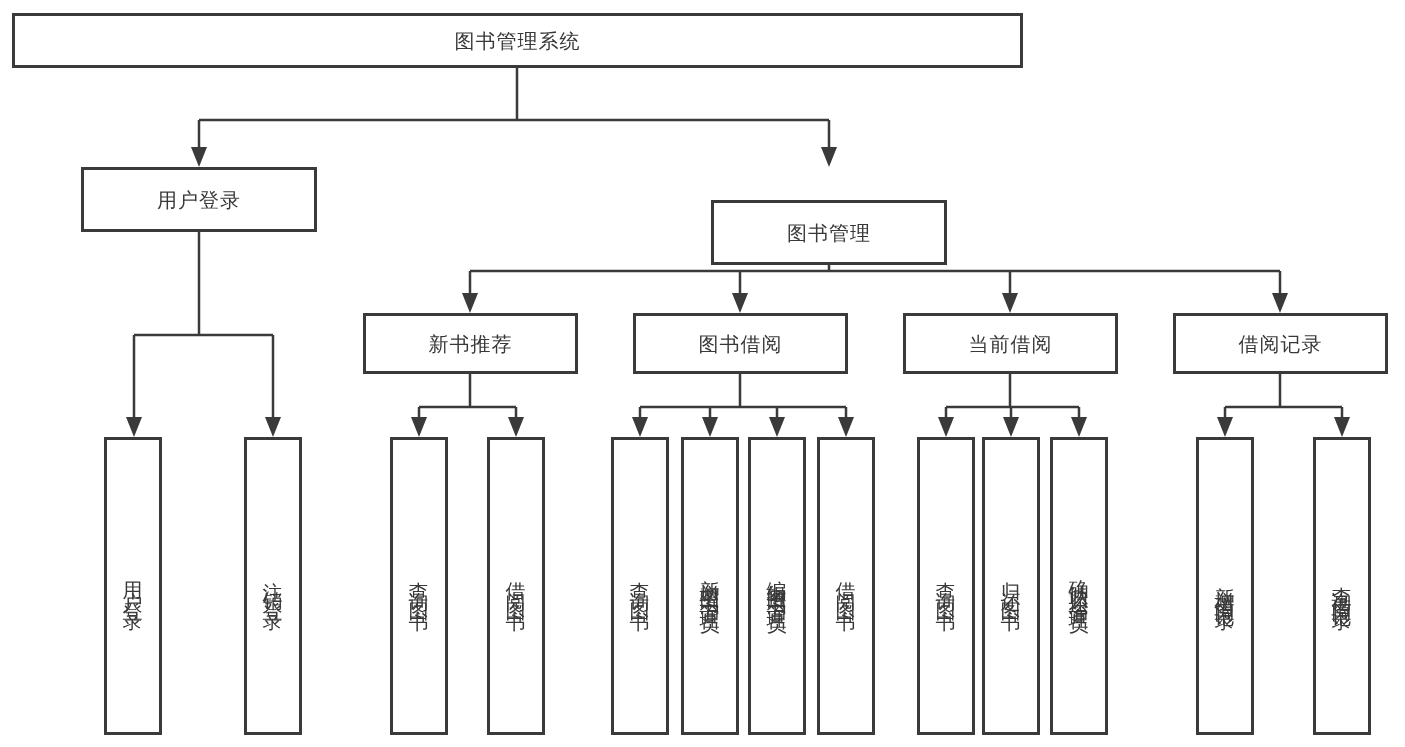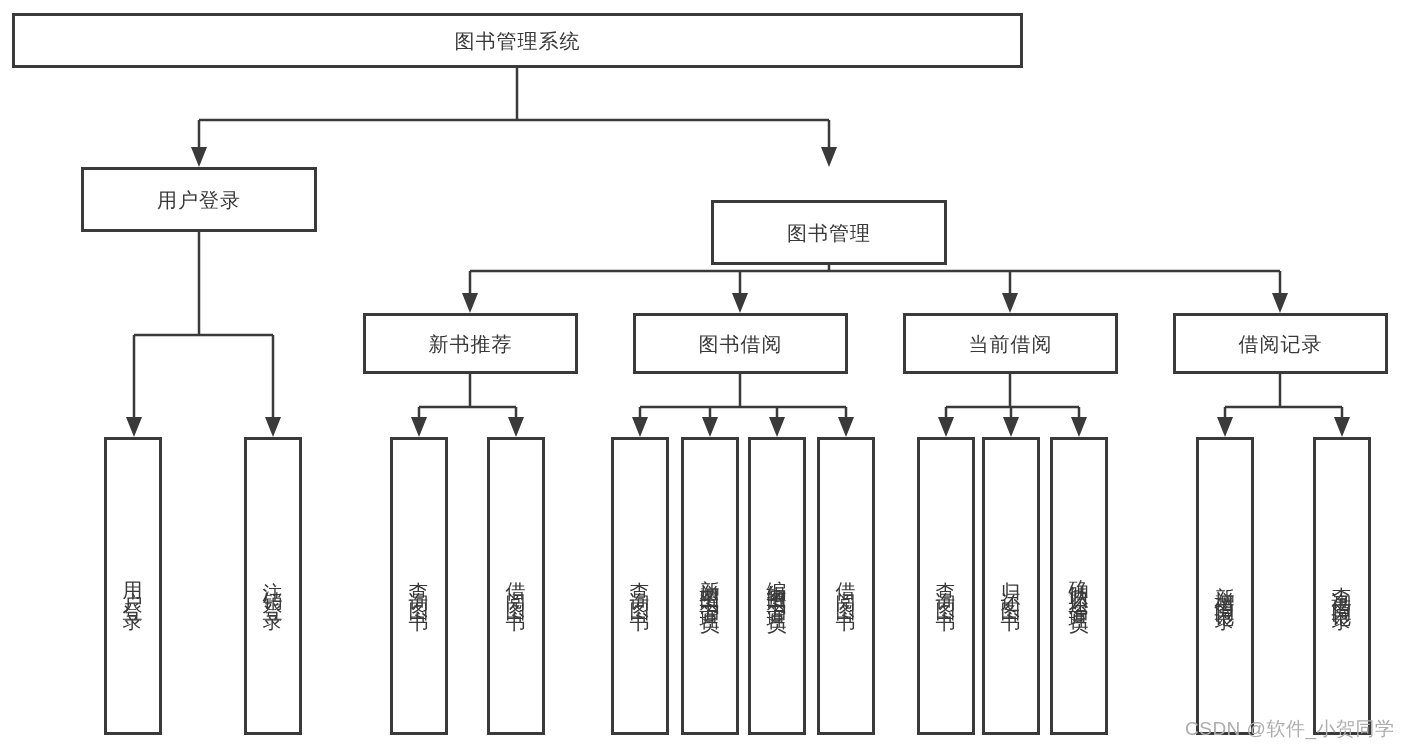--- a/index.html
+++ b/index.html
@@ -191,15 +191,14 @@
     <span class="label">确认归还（管理员）</span>
   </div>
 
   <div class="node vbox tight n-r1">
     <span class="label">新增借阅记录</span>
   </div>
   <div class="node vbox tight n-r2">
     <span class="label">查询借阅记录</span>
   </div>
 
-  <div class="watermark">CSDN @软件_小贺同学</div>
 
 </div>
 
 </body></html>

